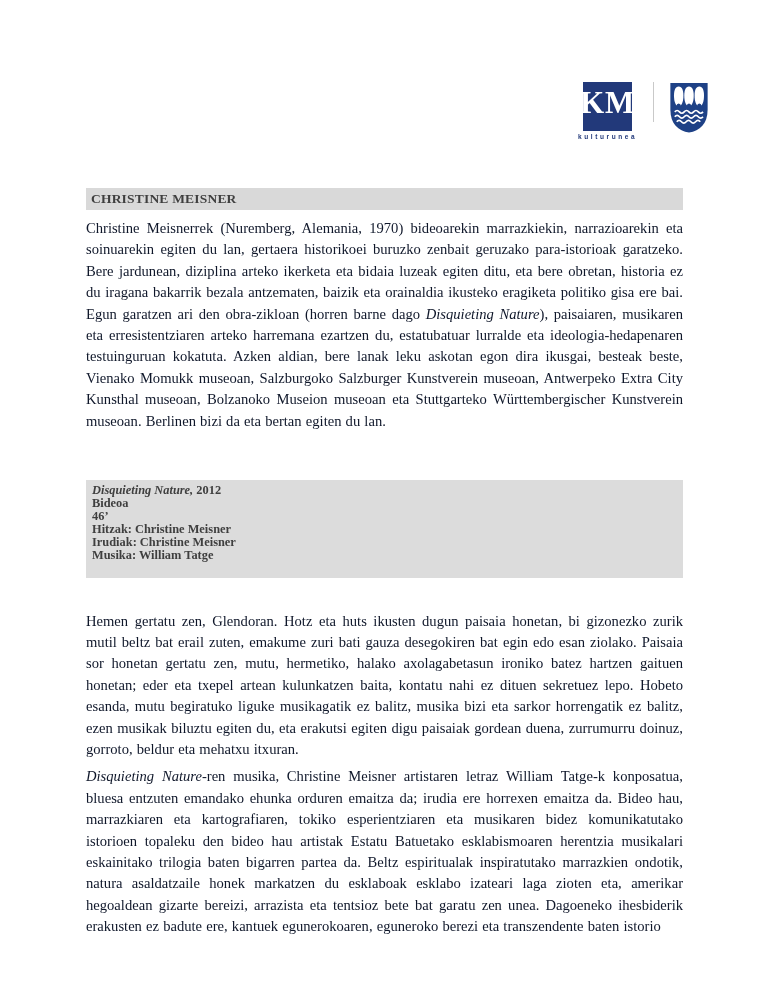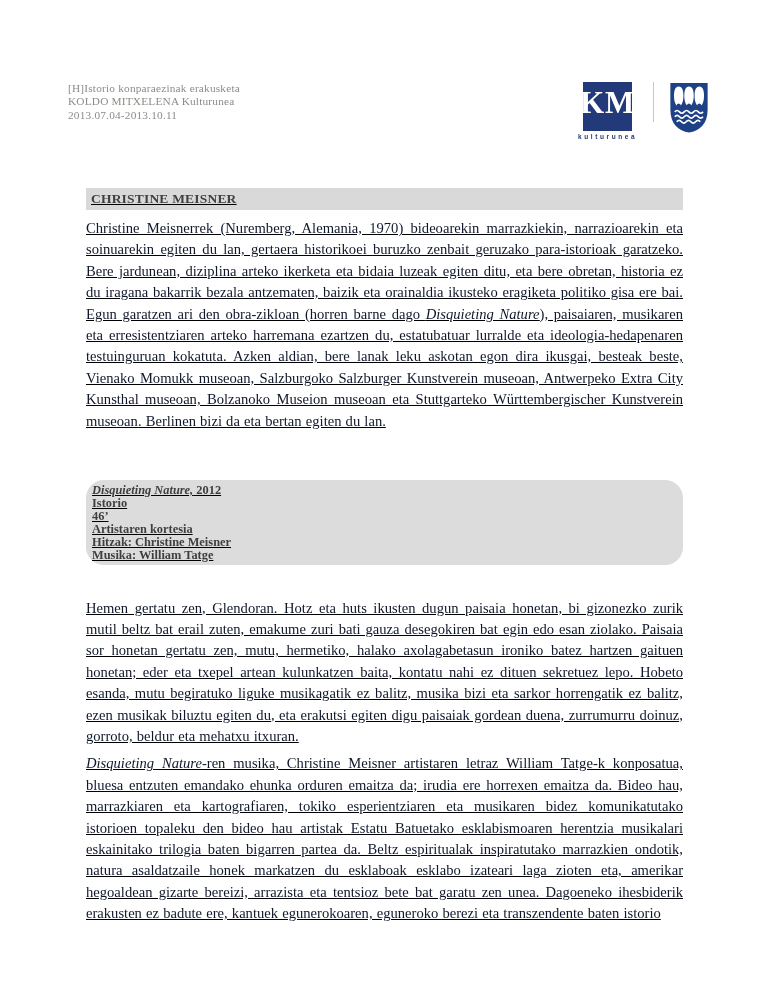--- a/index.html
+++ b/index.html
@@ -15,44 +15,39 @@
   .km-logo{display:flex;flex-direction:column;align-items:center;}
   .km-square{width:49px;height:49px;background:#22397a;color:#ffffff;
              display:flex;align-items:center;justify-content:center;
              font-size:31px;font-weight:bold;font-family:"Liberation Serif",serif;
              letter-spacing:1px;padding-bottom:8px;box-sizing:border-box;}
   .km-sub{margin-top:2px;font-size:6.5px;font-weight:bold;color:#22397a;
           letter-spacing:2.6px;font-family:"Liberation Sans",sans-serif;white-space:nowrap;}
   .logo-divider{width:1px;height:40px;background:#c9c9c9;margin:0 15px 0 16px;}
 
   
-  .content{position:absolute;left:86px;top:188px;width:597px;text-decoration:underline;}
+  .content{position:absolute;left:86px;top:188px;width:597px;}
   .section-title-bar{background:#d9d9d9;height:22px;line-height:22px;padding-left:5px;
                      font-weight:bold;font-size:13.5px;color:#3f3f3f;letter-spacing:0.2px;}
   p.body{font-size:14.6px;line-height:21.4px;text-align:justify;color:#0f172a;
          margin:8px 0 0 0;word-spacing:0.5px;}
   p.body i, .info-line i{font-style:italic;}
 
-  .info-box{margin-top:48px;background:#dcdcdc;padding:4px 8px 3px 6px;
-            font-size:12.4px;line-height:12.9px;color:#3f3f3f;font-weight:bold;border-radius:18px;}
+  .info-box{margin-top:48px;background:#dcdcdc;padding:4px 8px 16px 6px;
+            font-size:12.4px;line-height:12.9px;color:#3f3f3f;font-weight:bold;}
   .info-box .info-line{white-space:nowrap;}
 
   p.narrative{margin-top:33px;}
   p.music{margin-top:6px;}
 </style>
 </head>
 <body>
 
 <div class="page">
 
-  <div class="top-header">
-    <div>[H]Istorio konparaezinak erakusketa</div>
-    <div>KOLDO MITXELENA Kulturunea</div>
-    <div>2013.07.04-2013.10.11</div>
-  </div>
 
   <div class="logos">
     <div class="km-logo">
       <div class="km-square">
         <span>KM</span>
       </div>
       <div class="km-sub">kulturunea</div>
     </div>
     <div class="logo-divider"></div>
     <svg width="40" height="51" viewBox="0 0 40 52" aria-hidden="true">
@@ -74,24 +69,24 @@
 
   <div class="content">
     <div class="section-title-bar">
       <span>CHRISTINE MEISNER</span>
     </div>
 
     <p class="body bio"><span>Christine Meisnerrek (Nuremberg, Alemania, 1970) bideoarekin marrazkiekin, narrazioarekin eta soinuarekin egiten du lan, gertaera historikoei buruzko zenbait geruzako para-istorioak garatzeko. Bere jardunean, diziplina arteko ikerketa eta bidaia luzeak egiten ditu, eta bere obretan, historia ez du iragana bakarrik bezala antzematen, baizik eta orainaldia ikusteko eragiketa politiko gisa ere bai. Egun garatzen ari den obra-zikloan (horren barne dago </span><i>Disquieting Nature</i><span>), paisaiaren, musikaren eta erresistentziaren arteko harremana ezartzen du, estatubatuar lurralde eta ideologia-hedapenaren testuinguruan kokatuta. Azken aldian, bere lanak leku askotan egon dira ikusgai, besteak beste, Vienako Momukk museoan, Salzburgoko Salzburger Kunstverein museoan, Antwerpeko Extra City Kunsthal museoan, Bolzanoko Museion museoan eta Stuttgarteko Württembergischer Kunstverein museoan. Berlinen bizi da eta bertan egiten du lan.</span></p>
 
     <div class="info-box">
       <div class="info-line"><i>Disquieting Nature,</i><span> 2012</span></div>
-      <div class="info-line"><span>Istorio</span></div>
+      <div class="info-line"><span>Bideoa</span></div>
       <div class="info-line"><span>46’</span></div>
-      <div class="info-line"><span>Artistaren kortesia</span></div>
       <div class="info-line"><span>Hitzak: Christine Meisner</span></div>
+      <div class="info-line"><span>Irudiak: Christine Meisner</span></div>
       <div class="info-line"><span>Musika: William Tatge</span></div>
     </div>
 
     <p class="body narrative"><span>Hemen gertatu zen, Glendoran. Hotz eta huts ikusten dugun paisaia honetan, bi gizonezko zurik mutil beltz bat erail zuten, emakume zuri bati gauza desegokiren bat egin edo esan ziolako. Paisaia sor honetan gertatu zen, mutu, hermetiko, halako axolagabetasun ironiko batez hartzen gaituen honetan; eder eta txepel artean kulunkatzen baita, kontatu nahi ez dituen sekretuez lepo. Hobeto esanda, mutu begiratuko liguke musikagatik ez balitz, musika bizi eta sarkor horrengatik ez balitz, ezen musikak biluztu egiten du, eta erakutsi egiten digu paisaiak gordean duena, zurrumurru doinuz, gorroto, beldur eta mehatxu itxuran.</span></p>
 
     <p class="body music"><i>Disquieting Nature</i><span>-ren musika, Christine Meisner artistaren letraz William Tatge-k konposatua, bluesa entzuten emandako ehunka orduren emaitza da; irudia ere horrexen emaitza da. Bideo hau, marrazkiaren eta kartografiaren, tokiko esperientziaren eta musikaren bidez komunikatutako istorioen topaleku den bideo hau artistak Estatu Batuetako esklabismoaren herentzia musikalari eskainitako trilogia baten bigarren partea da. Beltz espiritualak inspiratutako marrazkien ondotik, natura asaldatzaile honek markatzen du esklaboak esklabo izateari laga zioten eta, amerikar hegoaldean gizarte bereizi, arrazista eta tentsioz bete bat garatu zen unea. Dagoeneko ihesbiderik erakusten ez badute ere, kantuek egunerokoaren, eguneroko berezi eta transzendente baten istorio</span></p>
   </div>
 
 </div>
 

